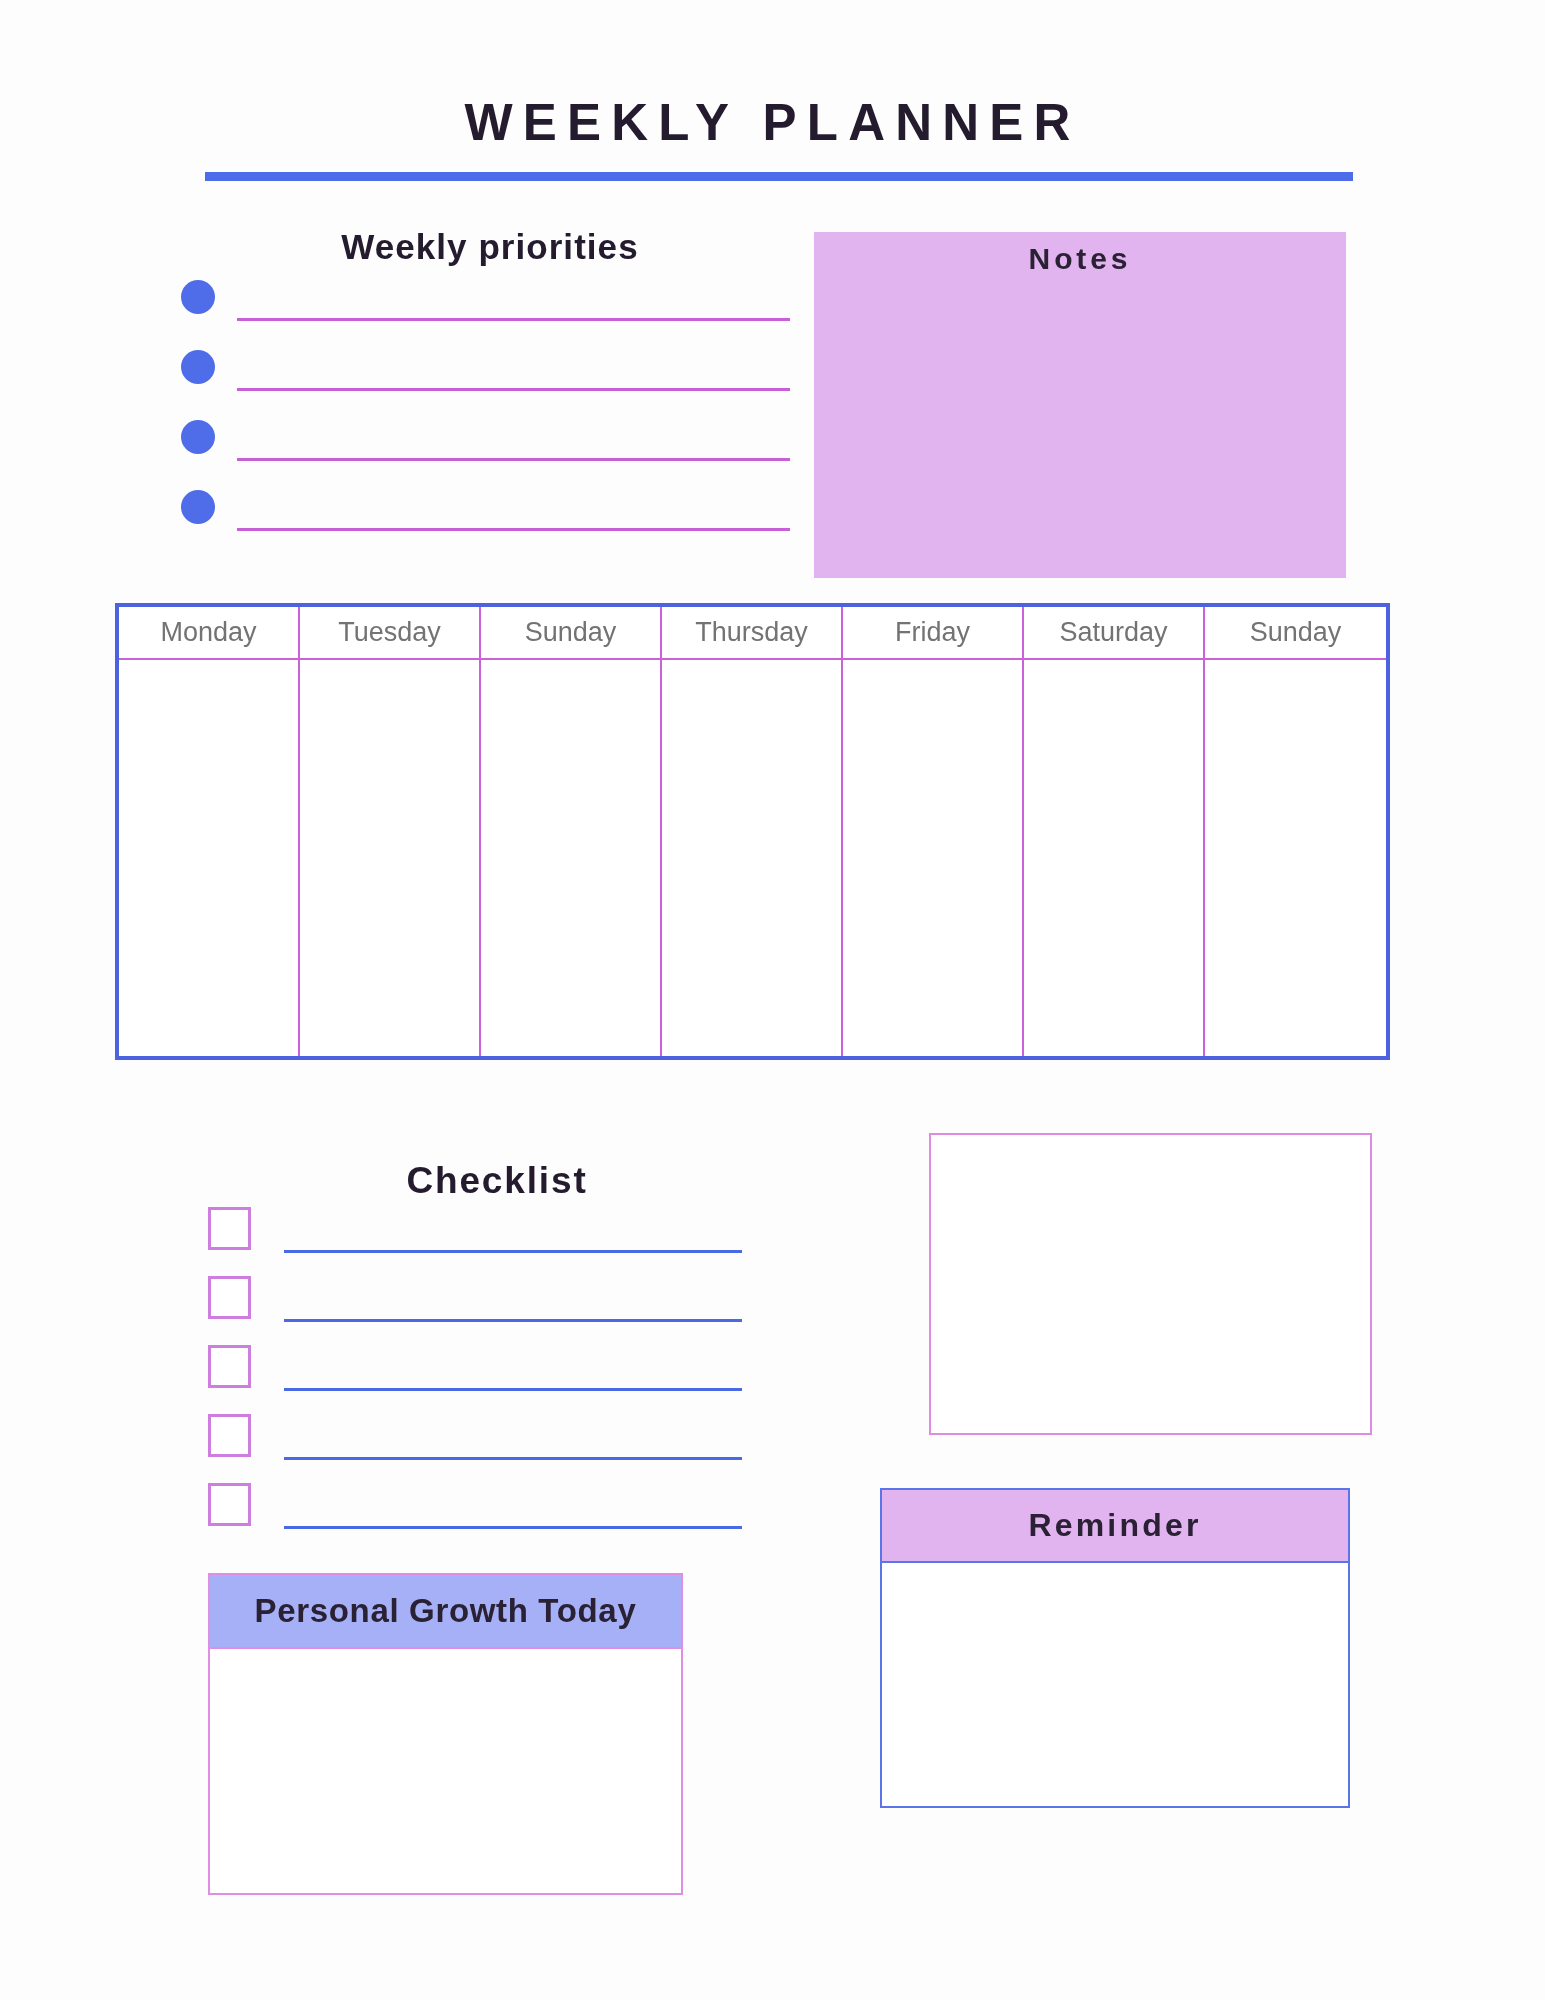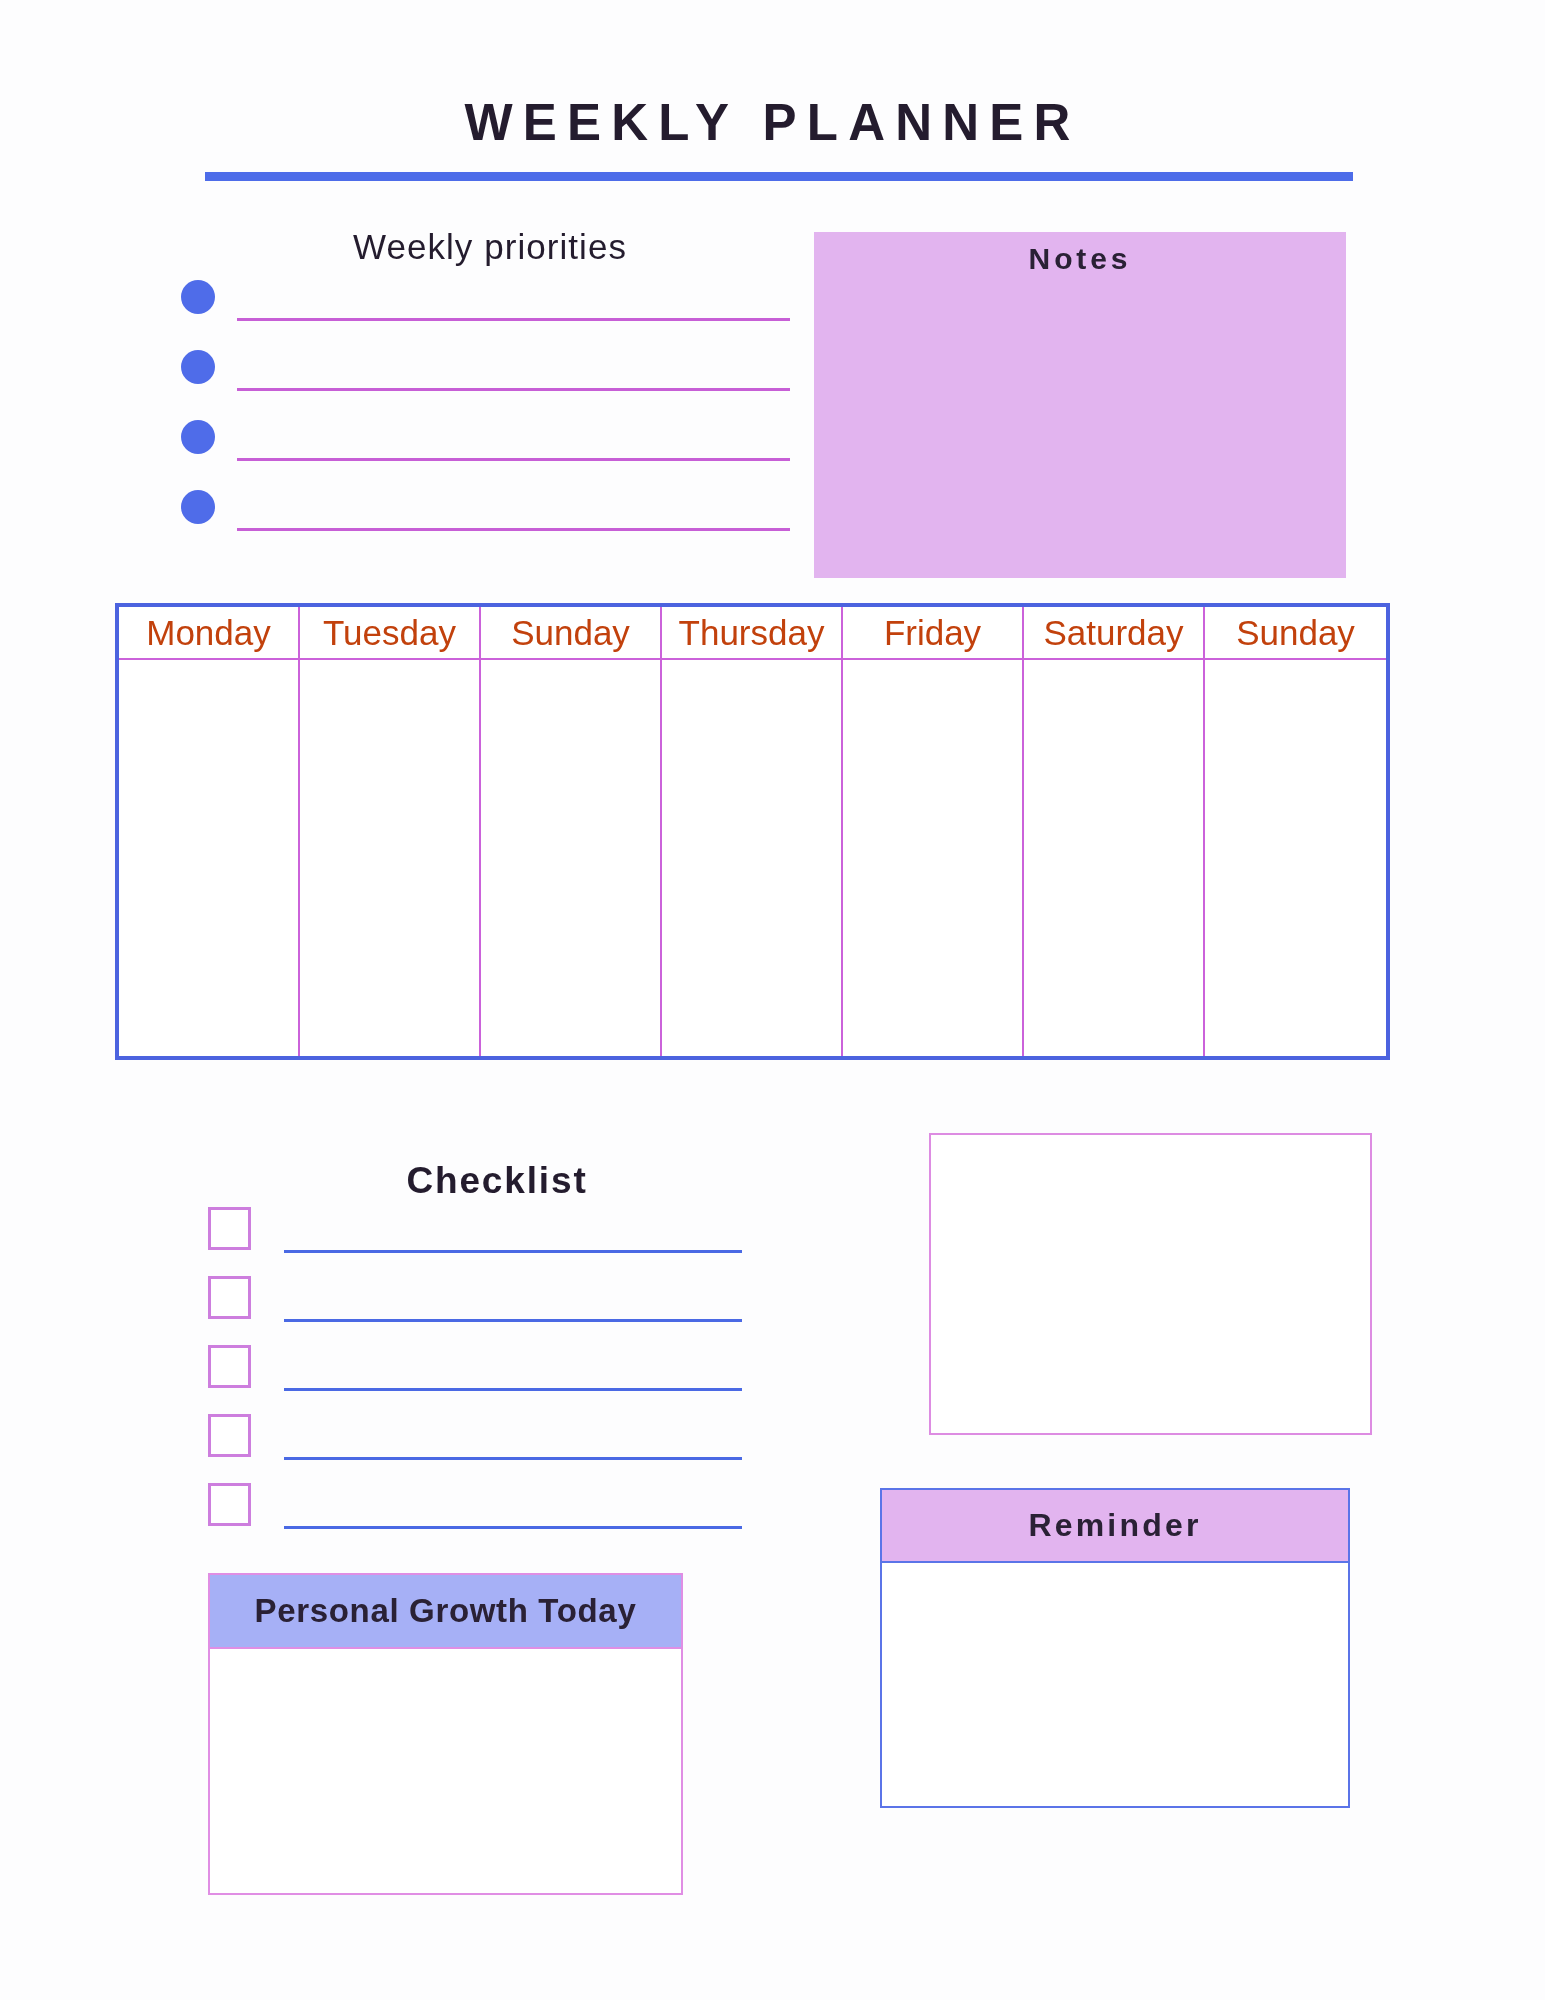--- a/index.html
+++ b/index.html
@@ -26,21 +26,21 @@
   .title-divider {
     position:absolute; left:205px; top:172px;
     width:1148px; height:9px;
     background:#4d6ce9;
   }
 
   
   .priorities-title {
     position:absolute; left:250px; top:227px; width:480px;
     text-align:center;
-    font-size:35px; font-weight:400; letter-spacing:0.03em;
+    font-size:35px; font-weight:700; letter-spacing:0.03em;
     color:#241c2e;
   }
   .bullet-dot {
     position:absolute; left:181px;
     width:34px; height:34px; border-radius:50%;
     background:#4f6ce9;
   }
   .priority-line {
     position:absolute; left:237px;
     width:553px; height:3px;
@@ -69,21 +69,21 @@
     background:#ffffff;
     display:grid;
     grid-template-columns:repeat(7, 1fr);
   }
   .day-col { display:flex; flex-direction:column; border-right:2px solid #cb62da; }
   .day-col:last-child { border-right:none; }
   .day-header {
     height:53px; flex:0 0 53px;
     border-bottom:2px solid #cb62da;
     display:flex; align-items:center; justify-content:center;
-    font-size:35px; font-weight:500; color:#c2410c;
+    font-size:27px; font-weight:500; color:#737373;
     white-space:nowrap; overflow:hidden;
   }
   .day-body { flex:1; }
 
   
   .checklist-title {
     position:absolute; left:297px; top:1160px; width:400px;
     text-align:center;
     font-size:37px; font-weight:700; letter-spacing:0.05em;
     color:#241c2e;

